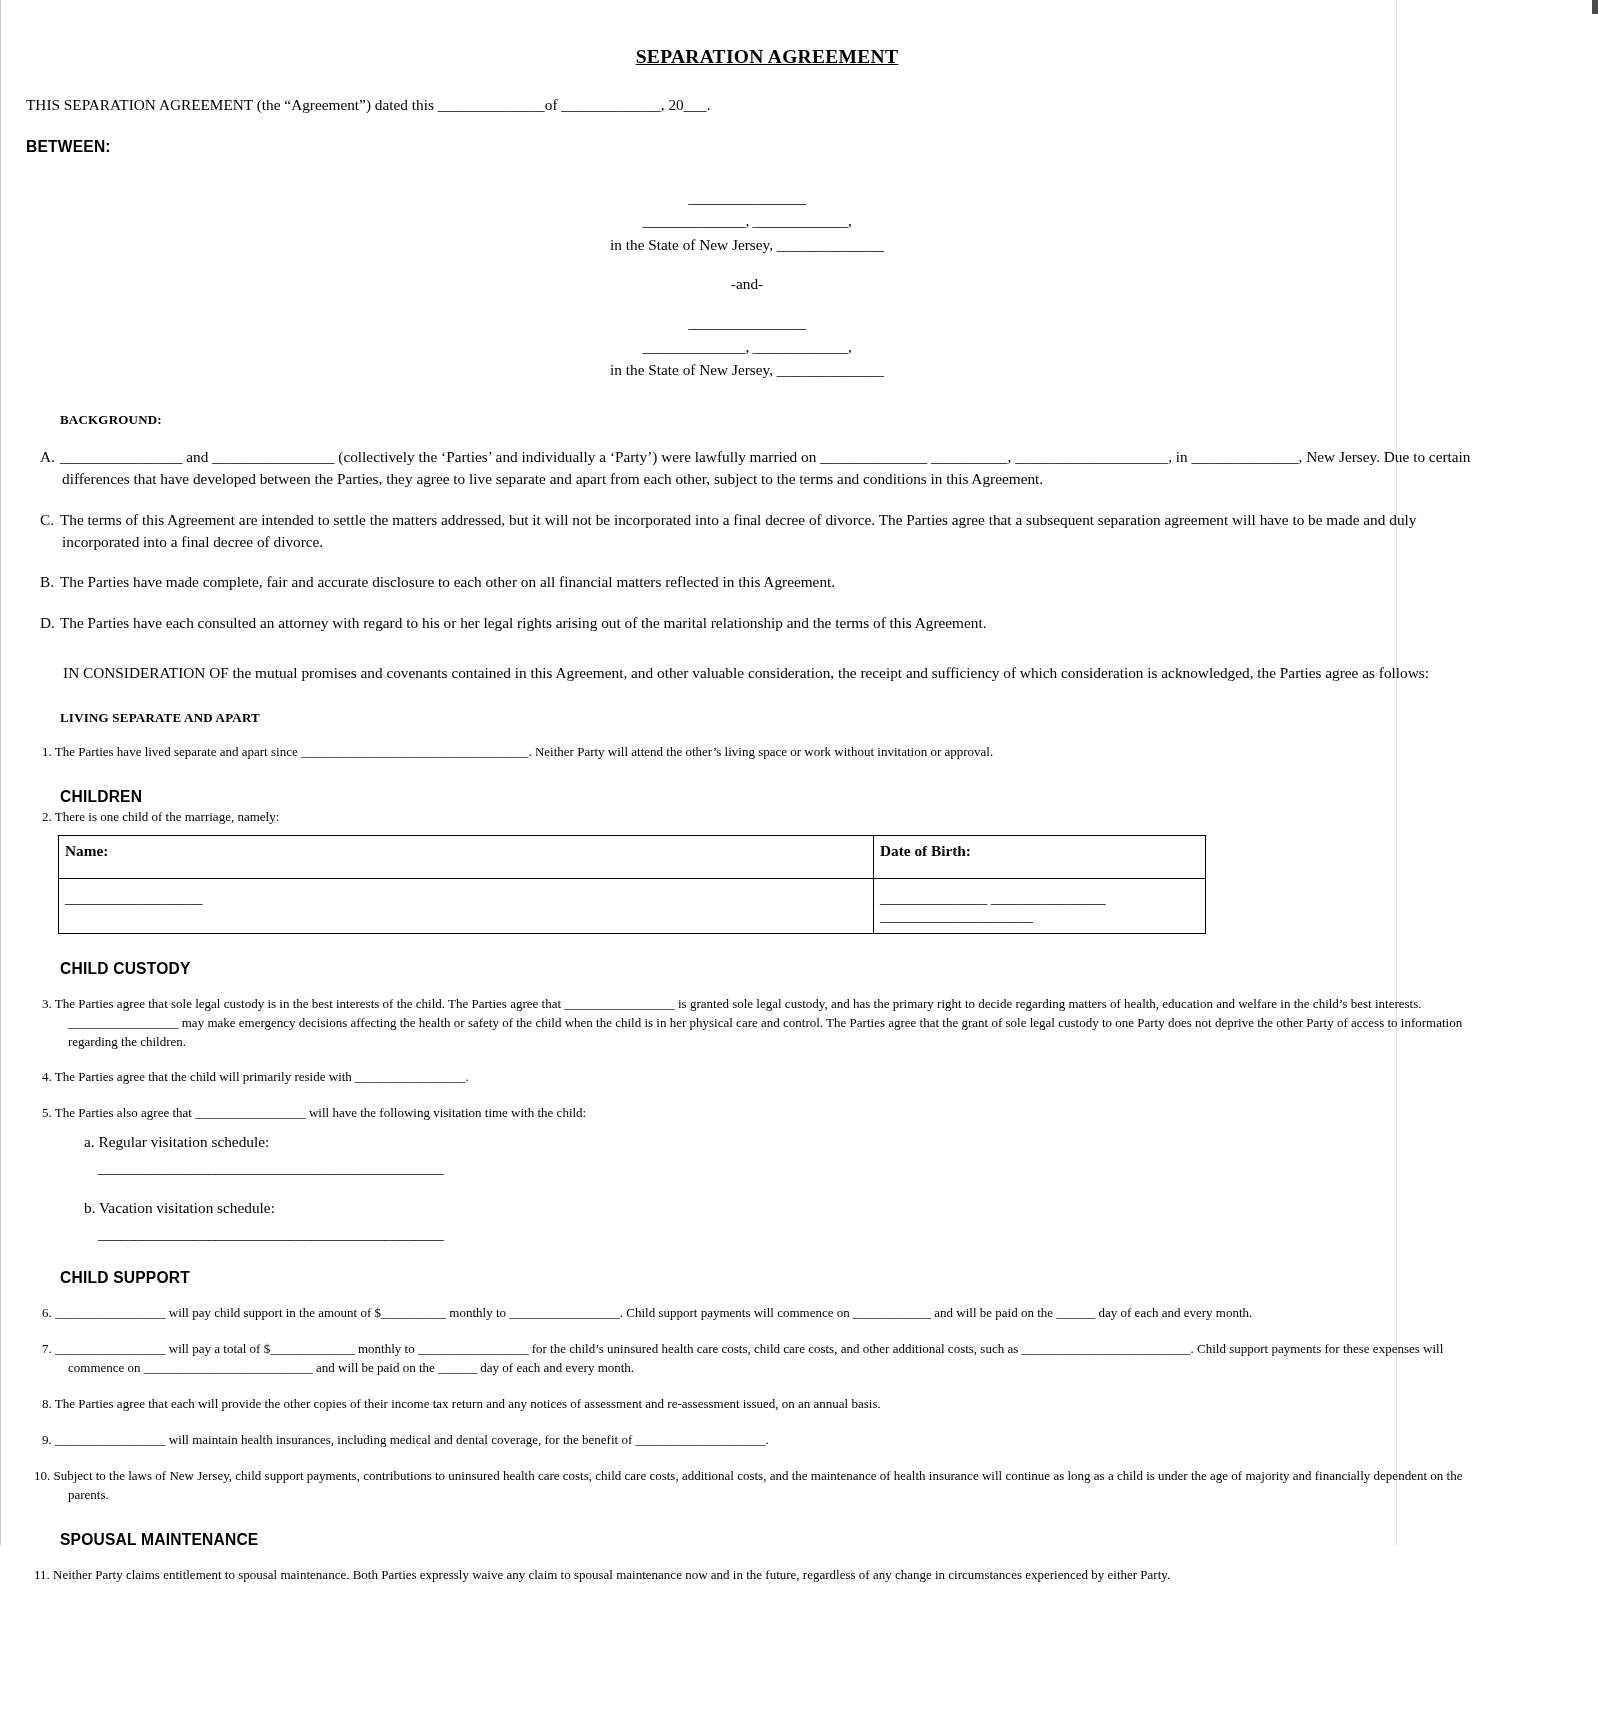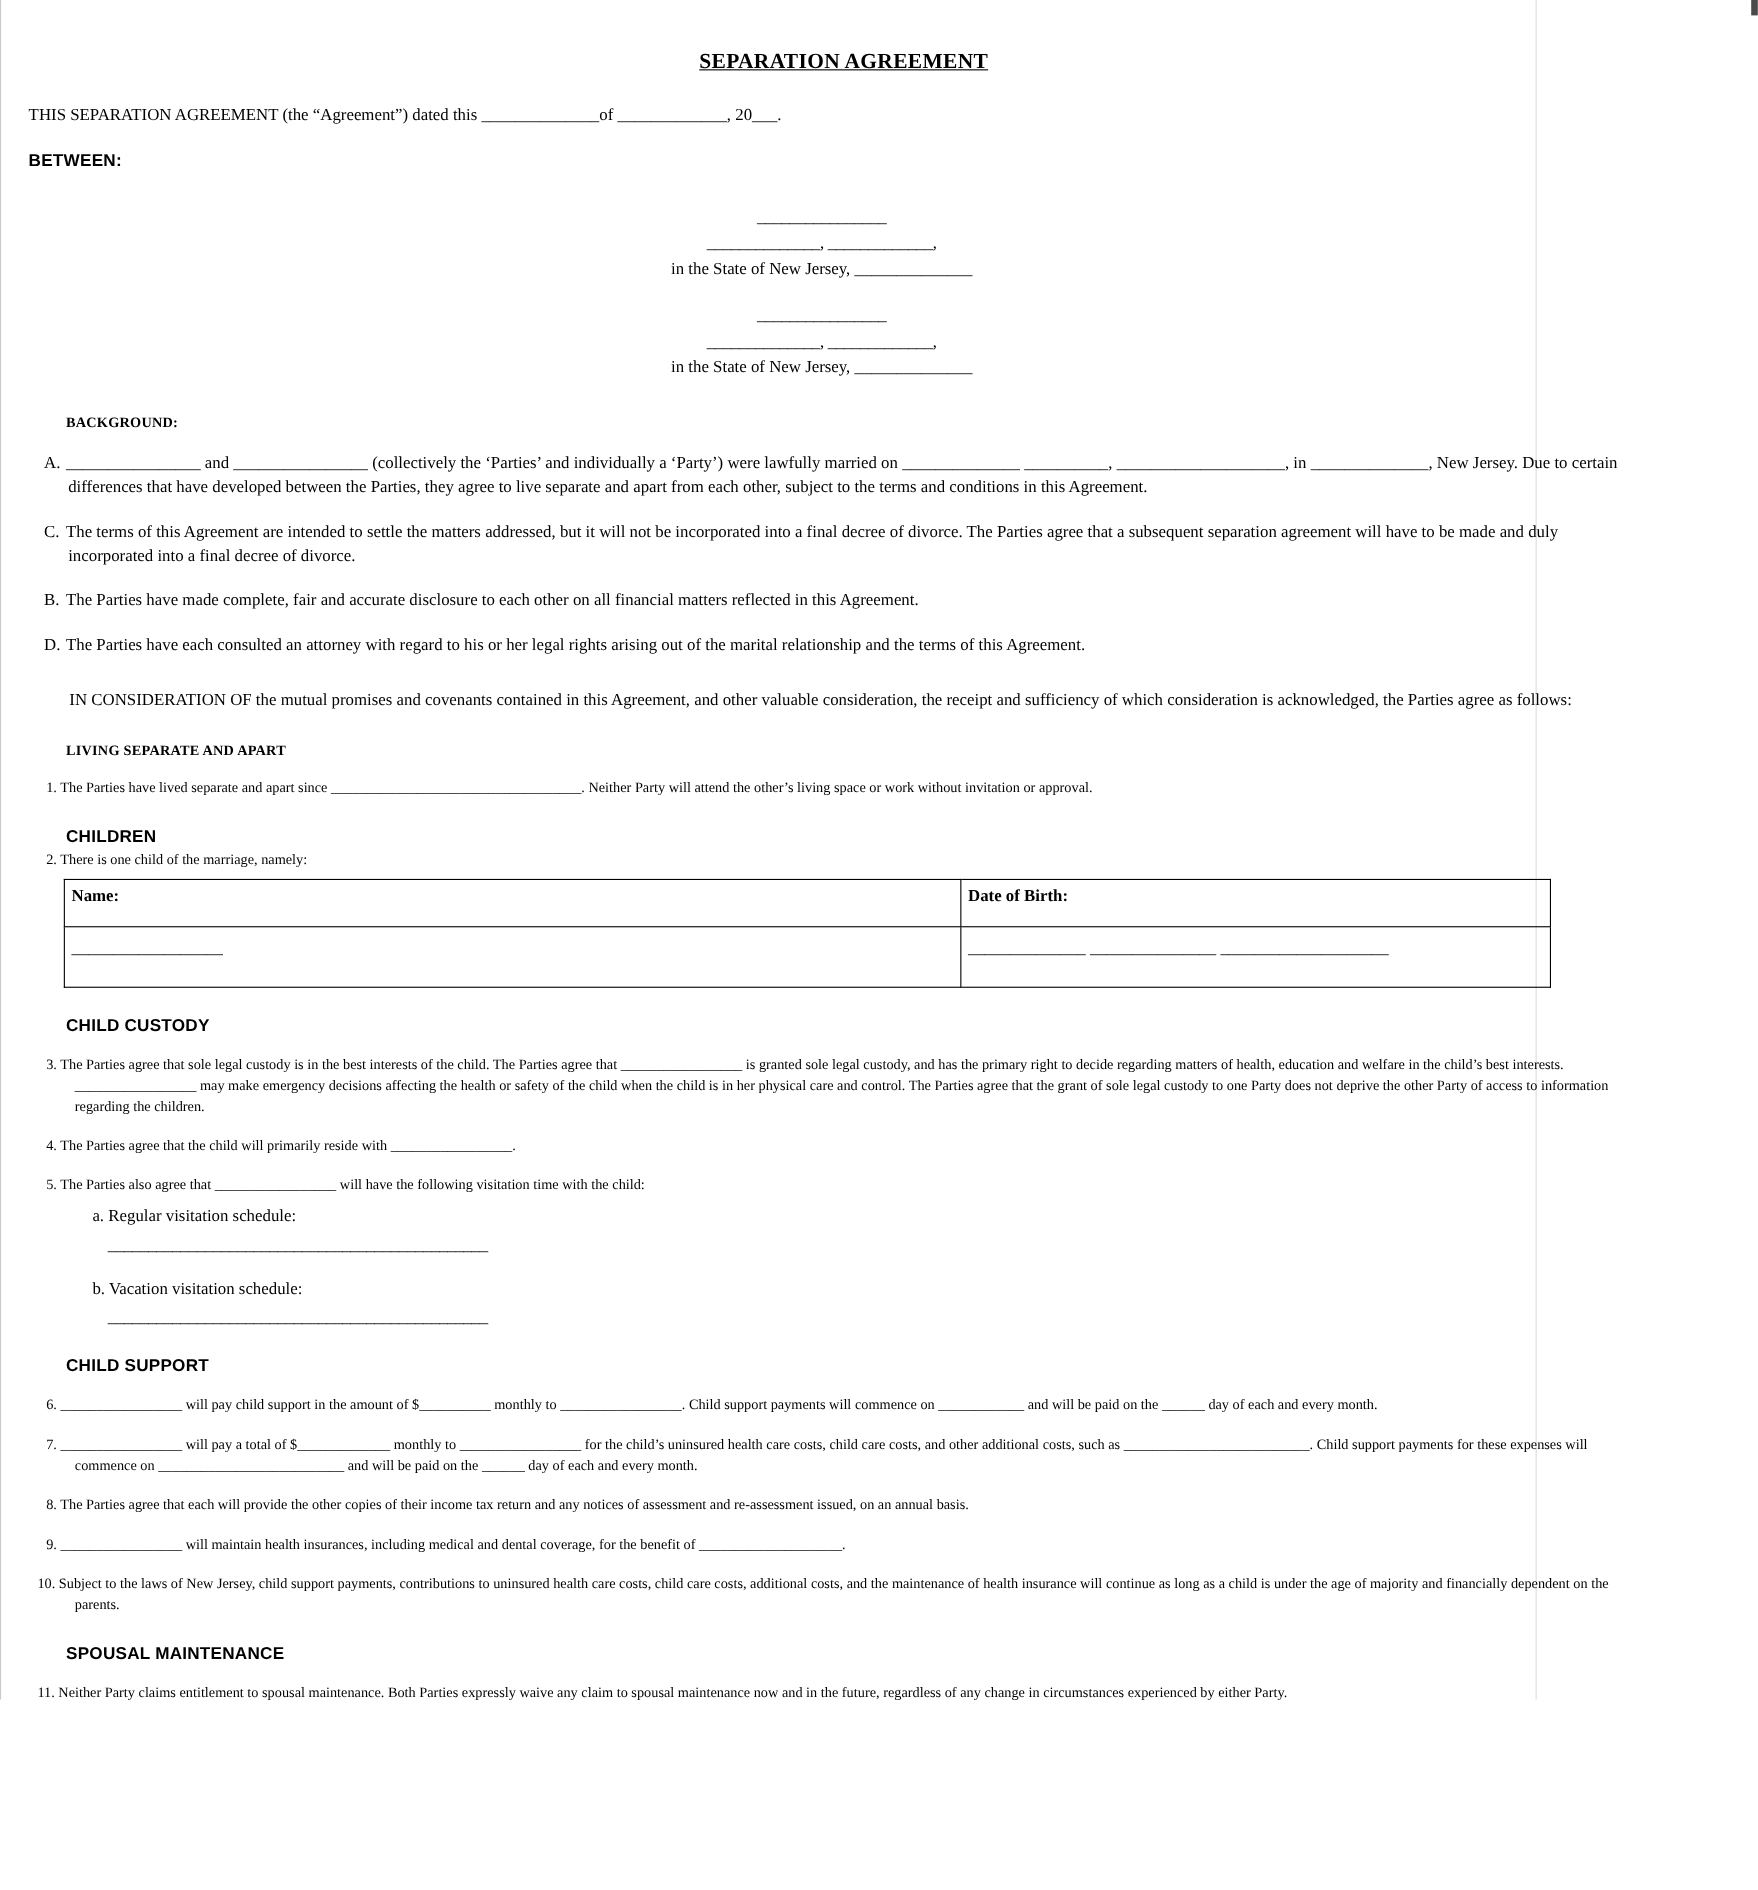--- a/index.html
+++ b/index.html
@@ -140,21 +140,21 @@
   }
   .sub-rule {
     margin: 8px 0 0 86px;
     font-size: 15.3px;
     letter-spacing: -0.2px;
   }
 
   table.children-table {
     border-collapse: collapse;
     margin: 8px 0 0 46px;
-    width: 1352px;
+    width: 1148px;
     table-layout: fixed;
   }
   table.children-table td {
     border: 1.6px solid #000000;
     font-size: 15.3px;
     padding: 6px 8px 6px 6px;
     vertical-align: top;
     height: 30px;
   }
   table.children-table td.col-name { width: 800px; }
@@ -177,20 +177,21 @@
   <div class="intro-line para">THIS SEPARATION AGREEMENT (the “Agreement”) dated this ______________of _____________, 20___.</div>
 
   <div class="h-sans between-label">BETWEEN:</div>
 
   <div class="party-block" style="margin-top:30px;">
     <div class="ln blank">________________</div>
     <div class="ln blank">______________, _____________,</div>
     <div class="ln">in the State of New Jersey, ______________</div>
   </div>
 
+  <div class="andsep">-and-</div>
 
   <div class="party-block" style="margin-top:18px;">
     <div class="ln blank">________________</div>
     <div class="ln blank">______________, _____________,</div>
     <div class="ln">in the State of New Jersey, ______________</div>
   </div>
 
   <div class="h-serif background-head">BACKGROUND:</div>
 
   <div class="lettered para">

